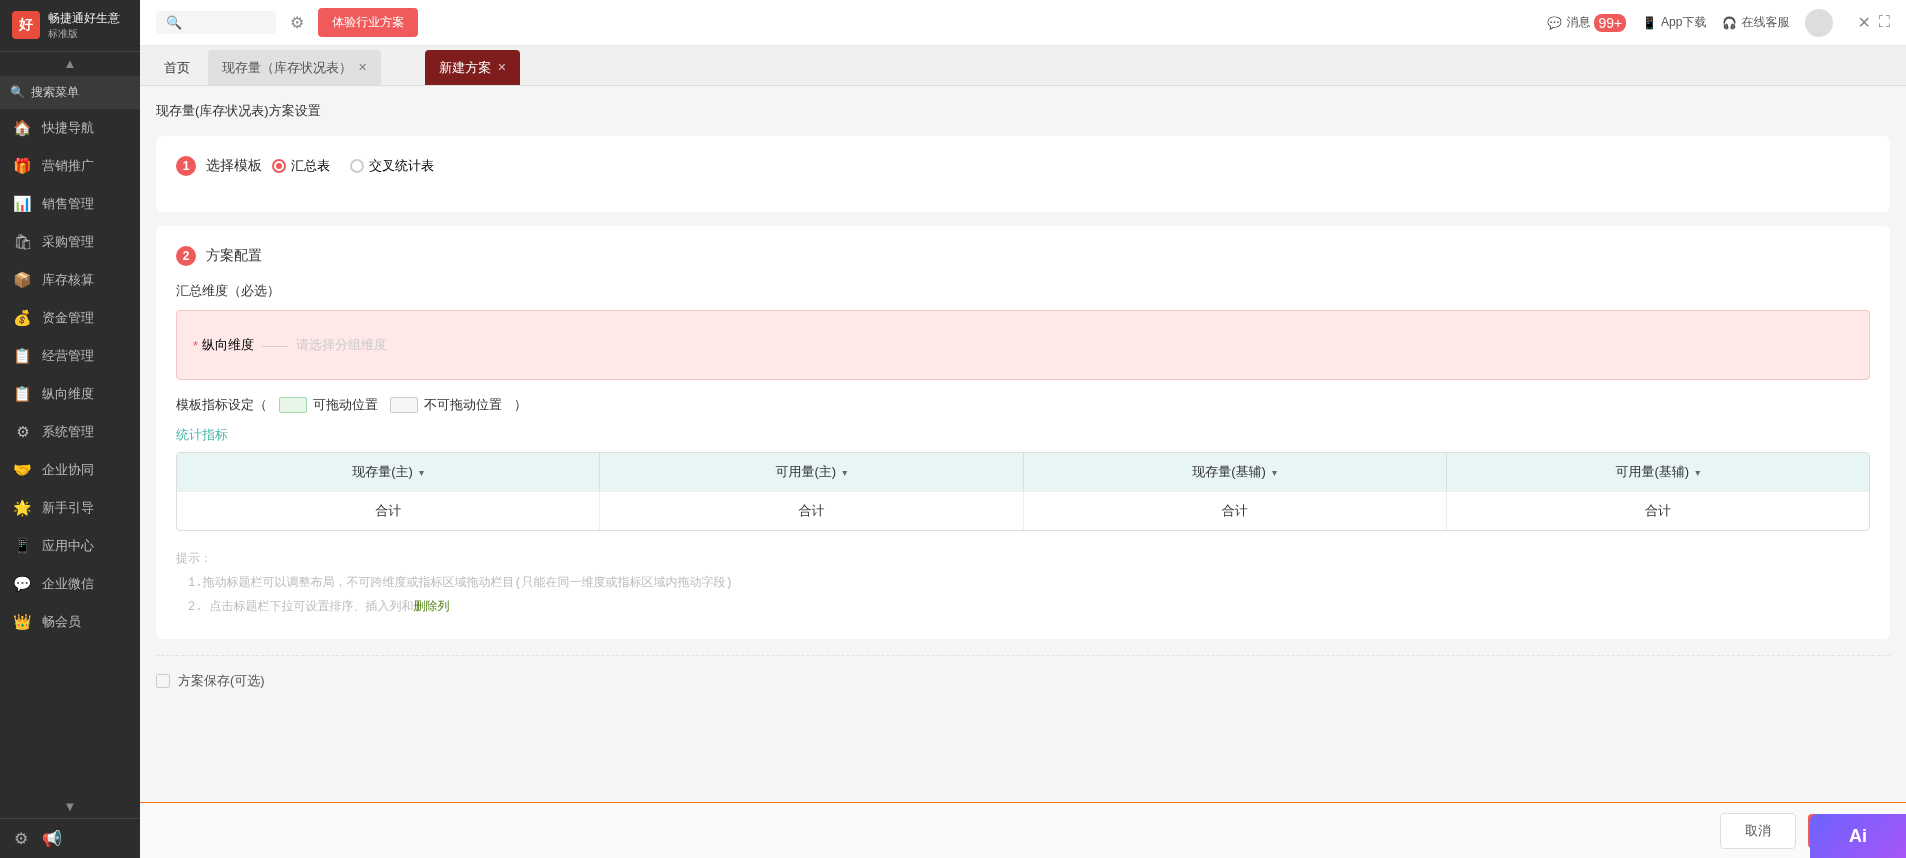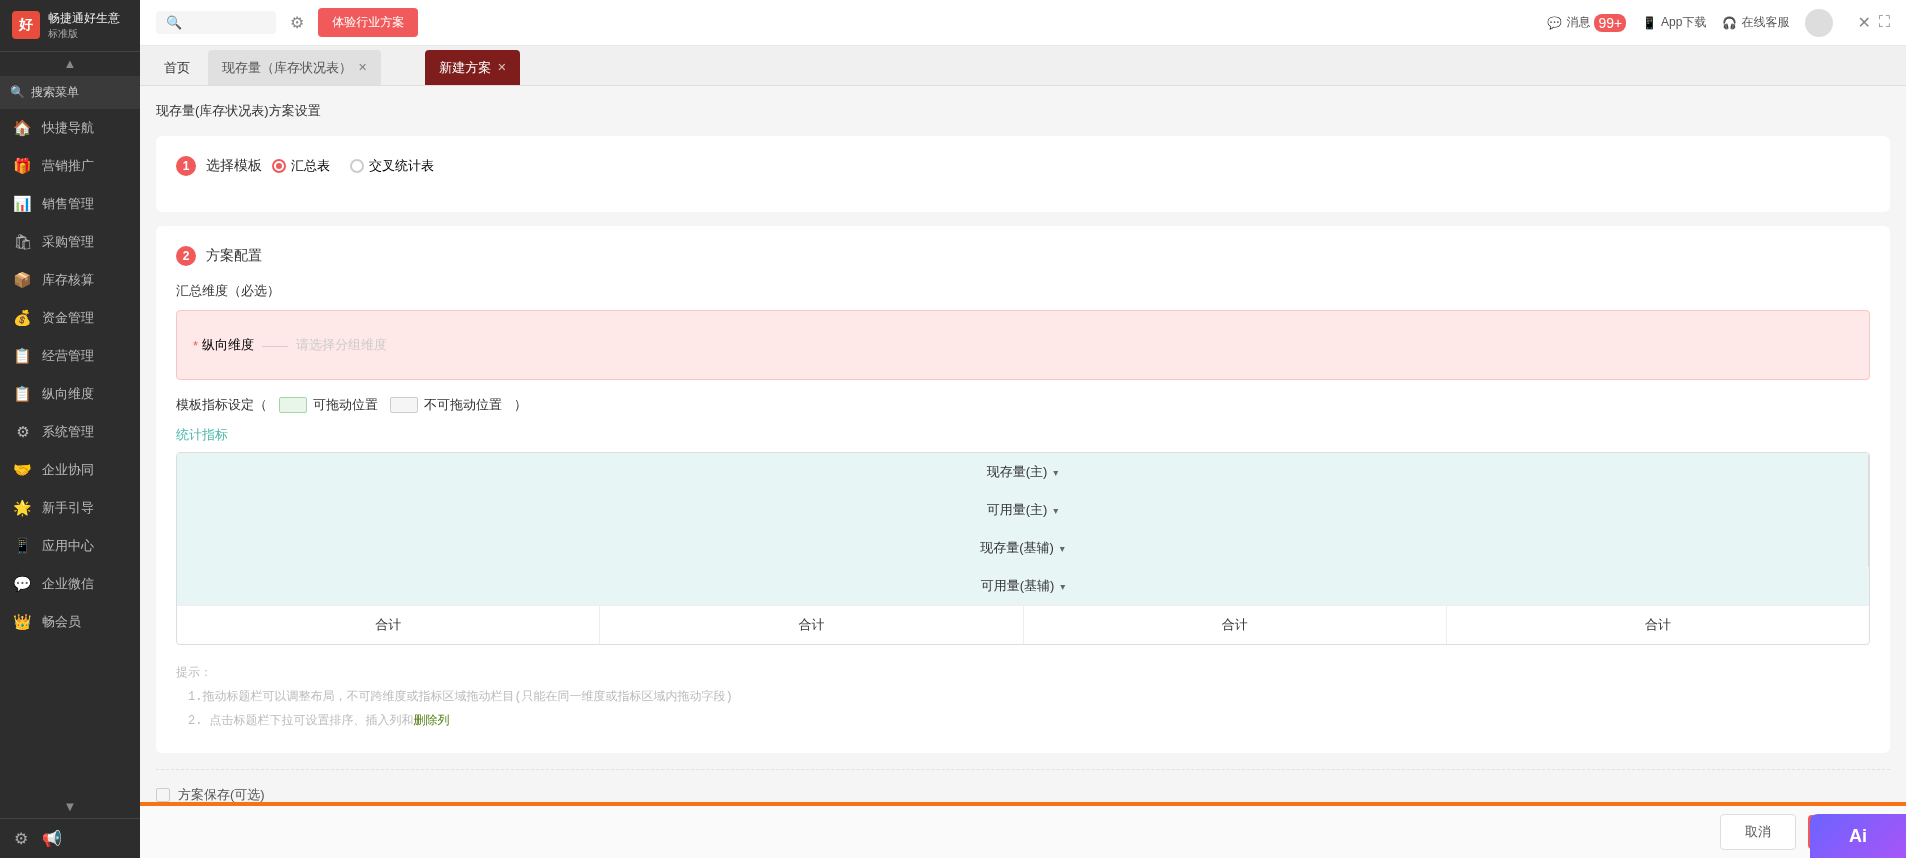--- a/index.html
+++ b/index.html
@@ -250,21 +250,20 @@
     .data-table {
       border: 1px solid #ddd;
       border-radius: 4px;
       overflow: hidden;
       width: auto;
       min-width: 400px;
     }
     .data-table-header {
       display: flex;
       background: #e8f5f5;
-      flex-direction: column;
     }
     .data-table-header-cell {
       flex: 1;
       padding: 10px 12px;
       display: flex; align-items: center; justify-content: center;
       gap: 6px;
       font-size: 13px;
       color: #333;
       border-right: 1px solid #ddd;
       cursor: pointer;
@@ -311,21 +310,21 @@
       width: 14px; height: 14px;
       border: 1px solid #ccc;
       border-radius: 2px;
       cursor: pointer;
     }
 
     
     .bottom-bar {
       height: 56px;
       background: #fafafa;
-      border-top: 4px solid #f97316;
+      border-top: 1px solid #f97316;
       display: flex; align-items: center; justify-content: flex-end;
       padding: 0 24px;
       gap: 12px;
       flex-shrink: 0;
     }
     .btn-cancel {
       padding: 8px 24px;
       border: 1px solid #ddd;
       background: white;
       border-radius: 4px;

